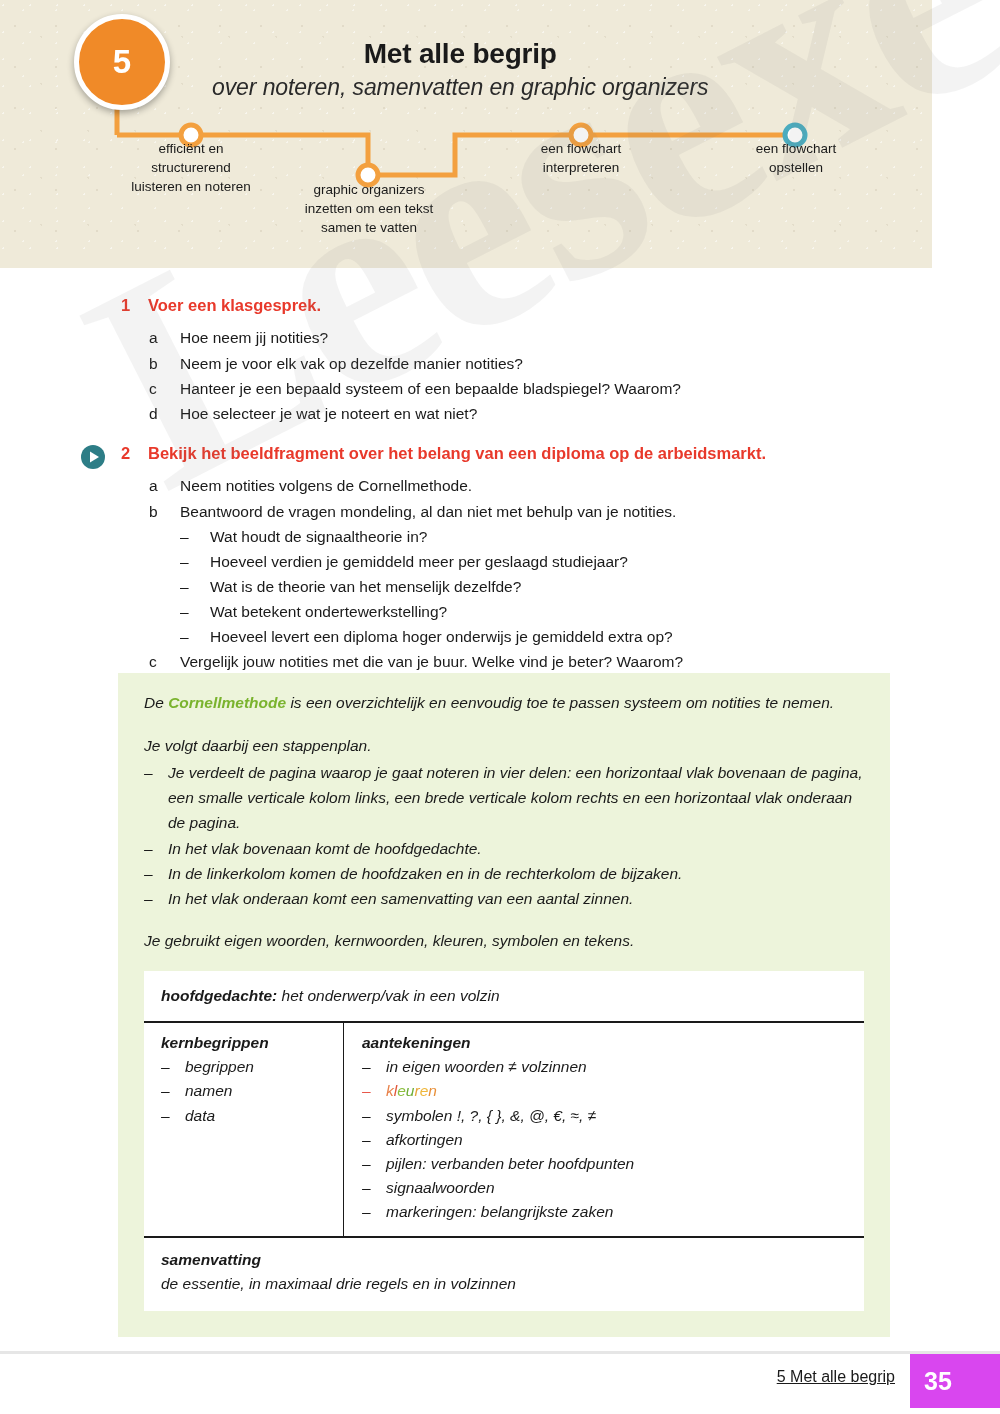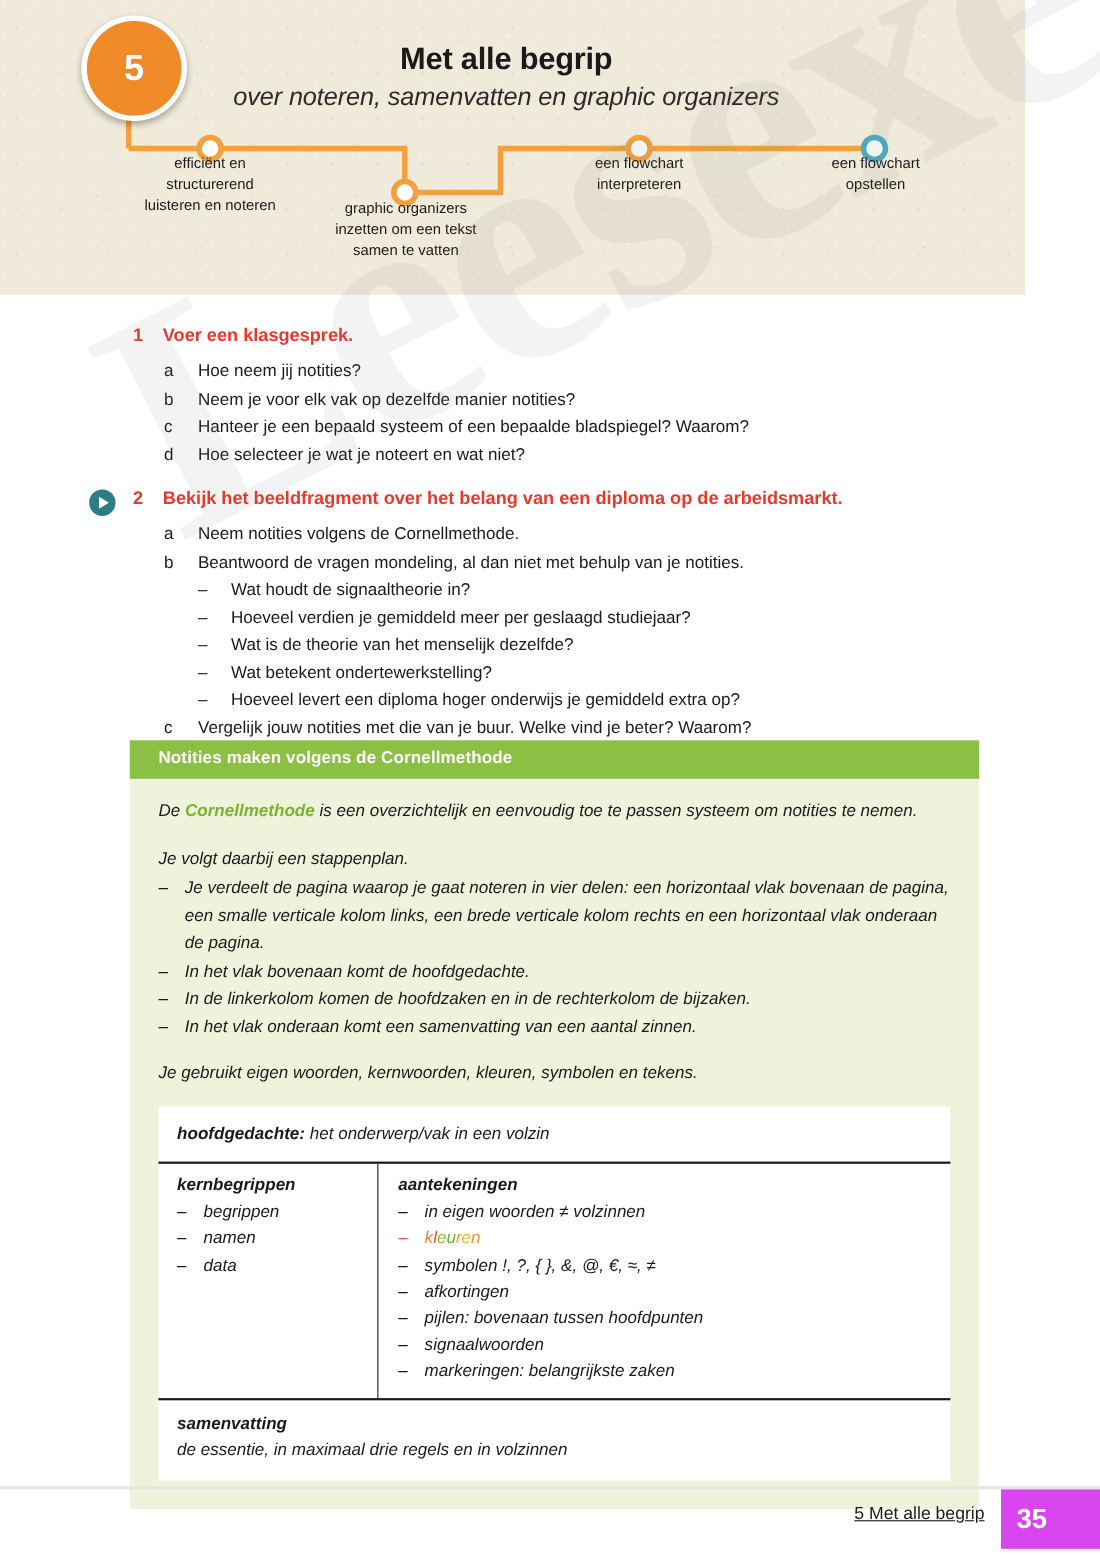--- a/index.html
+++ b/index.html
@@ -457,21 +457,20 @@
   <ul class="sub-list" style="margin: 0 0 0 31px;">
     <li class="sub-item">
       <span class="sub-marker">c</span>
       <span class="sub-text">Vergelijk jouw notities met die van je buur. Welke vind je beter? Waarom?</span>
     </li>
   </ul>
 </div>
 
 <div class="theory-box">
 
-  <div class="theory-head">Notities maken volgens de Cornellmethode</div>
 
   <div class="theory-body">
 
     <p class="theory-p"><span>De </span><span class="accent-green">Cornellmethode</span><span> is een overzichtelijk en eenvoudig toe te passen systeem om notities te nemen.</span></p>
 
     <p class="theory-p tight">Je volgt daarbij een stappenplan.</p>
 
     <ul class="theory-dash-list">
       <li class="theory-dash-item">
         <span class="theory-dash-marker">–</span>
@@ -531,21 +530,21 @@
             <li class="cell-item">
               <span class="cell-marker">–</span>
               <span>symbolen !, ?, { }, &amp;, @, €, ≈, ≠</span>
             </li>
             <li class="cell-item">
               <span class="cell-marker">–</span>
               <span>afkortingen</span>
             </li>
             <li class="cell-item">
               <span class="cell-marker">–</span>
-              <span>pijlen: bovenaan tussen hoofdpunten</span>
+              <span>pijlen: verbanden beter hoofdpunten</span>
             </li>
             <li class="cell-item">
               <span class="cell-marker">–</span>
               <span>signaalwoorden</span>
             </li>
             <li class="cell-item">
               <span class="cell-marker">–</span>
               <span>markeringen: belangrijkste zaken</span>
             </li>
           </ul>

